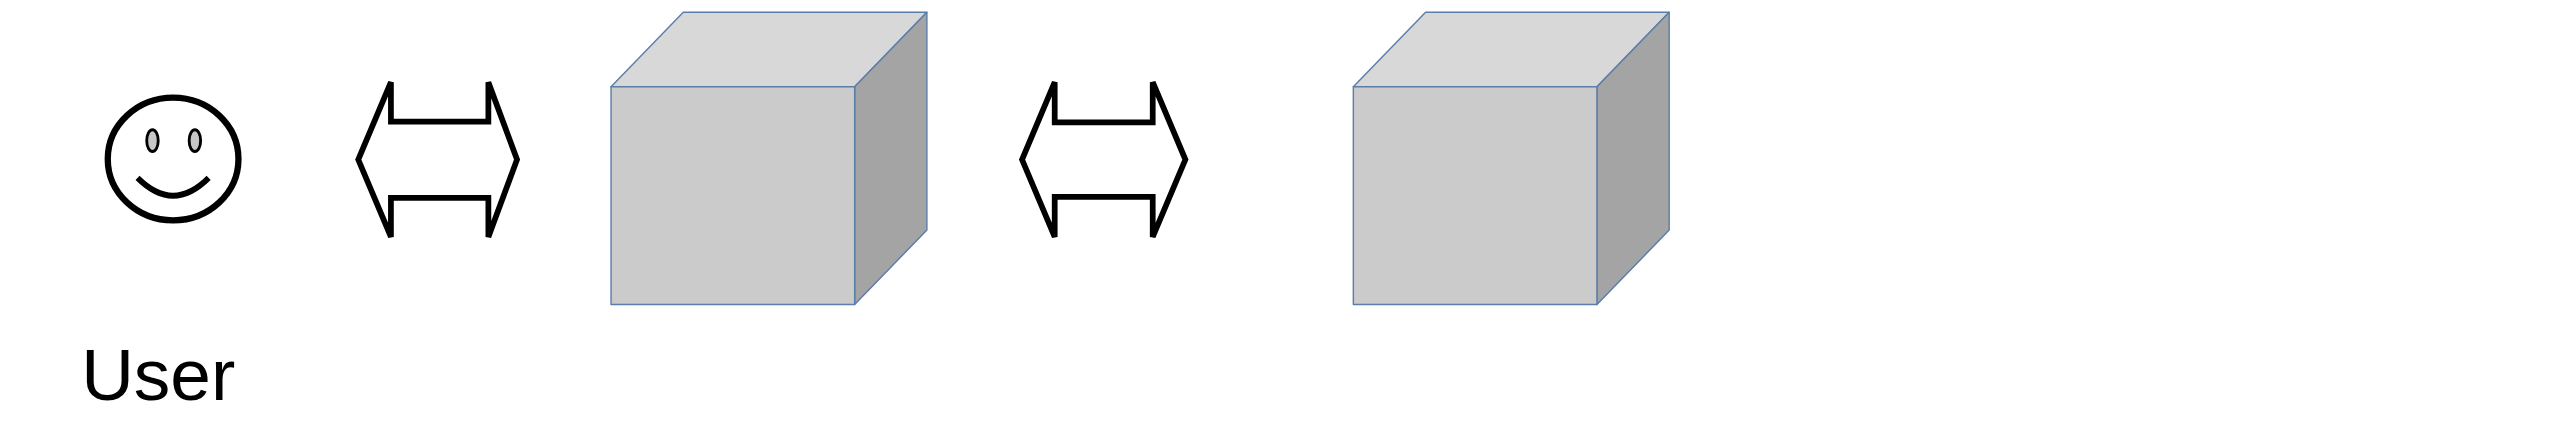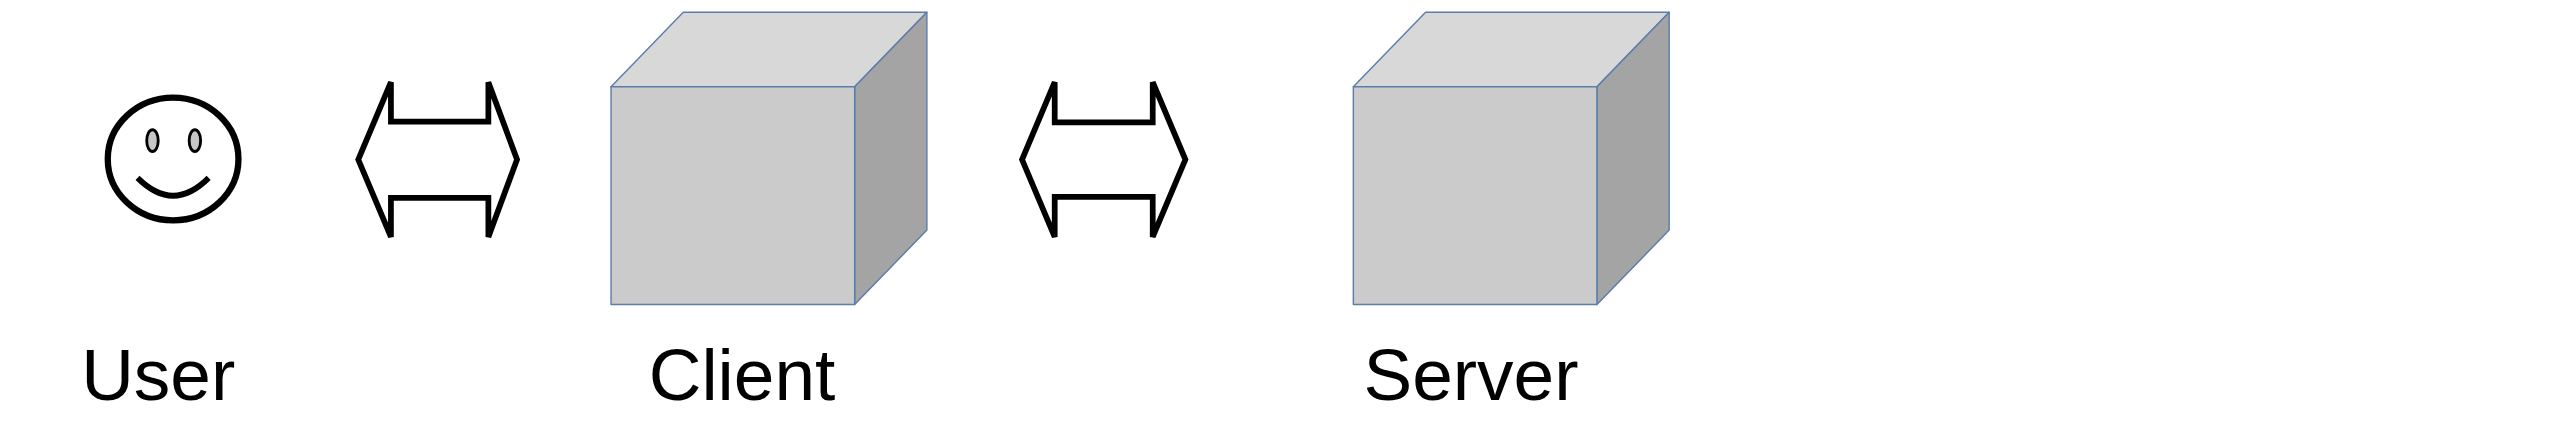--- a/index.html
+++ b/index.html
@@ -64,18 +64,16 @@
 
     <g>
       <polygon points="2361,151 2487,21 2912,21 2786,151" stroke-width="2.5" stroke-linejoin="round" fill="#d8d8d8" stroke="#5b7daa"></polygon>
       <polygon points="2786,151 2912,21 2912,401 2786,531" stroke-width="2.5" stroke-linejoin="round" fill="#a4a4a4" stroke="#5b7daa"></polygon>
       <rect x="2361" y="151" width="425" height="380" stroke-width="2.5" stroke-linejoin="round" fill="#cbcbcb" stroke="#5b7daa"></rect>
     </g>
   </svg>
 
   <div class="node-label label-user">User</div>
 
-  <div class="node-label label-client">Client</div>
 
-  <div class="node-label label-server">Server</div>
 
 </div>
 
 
 </body></html>

